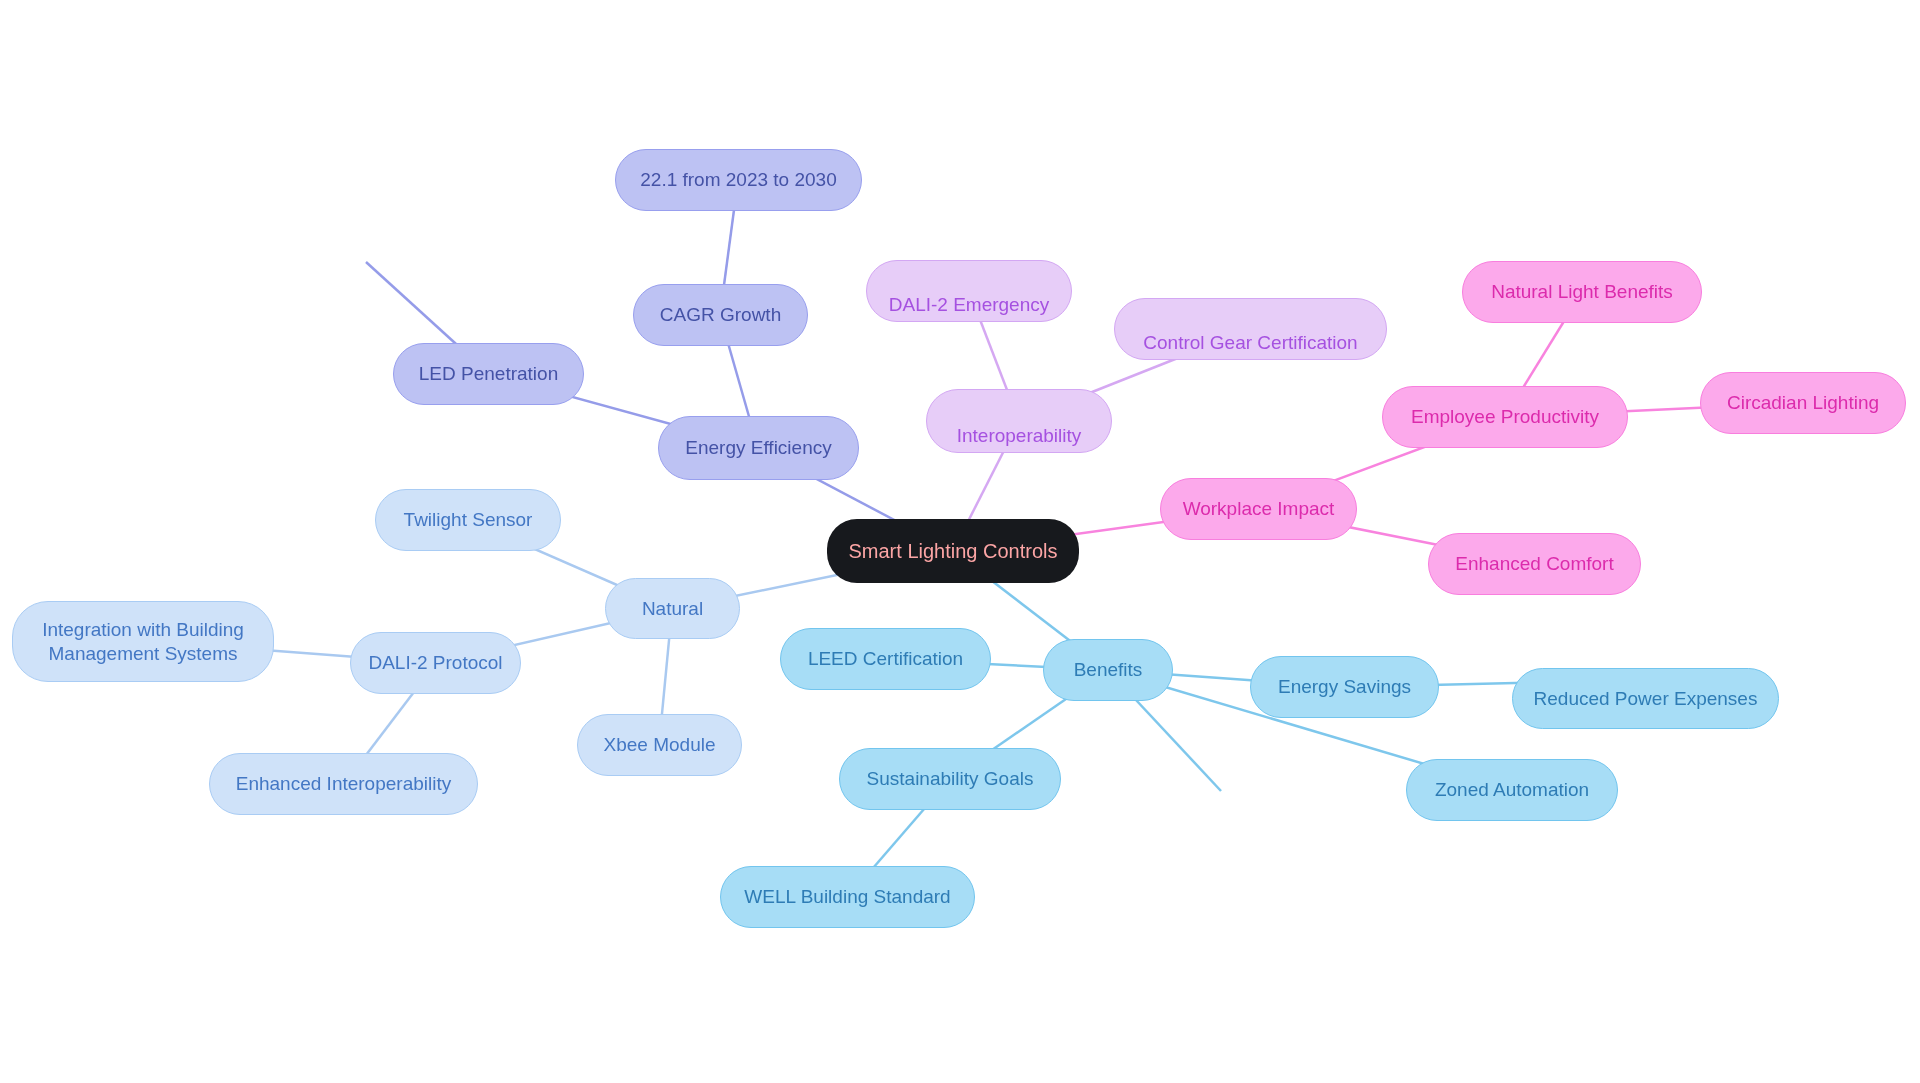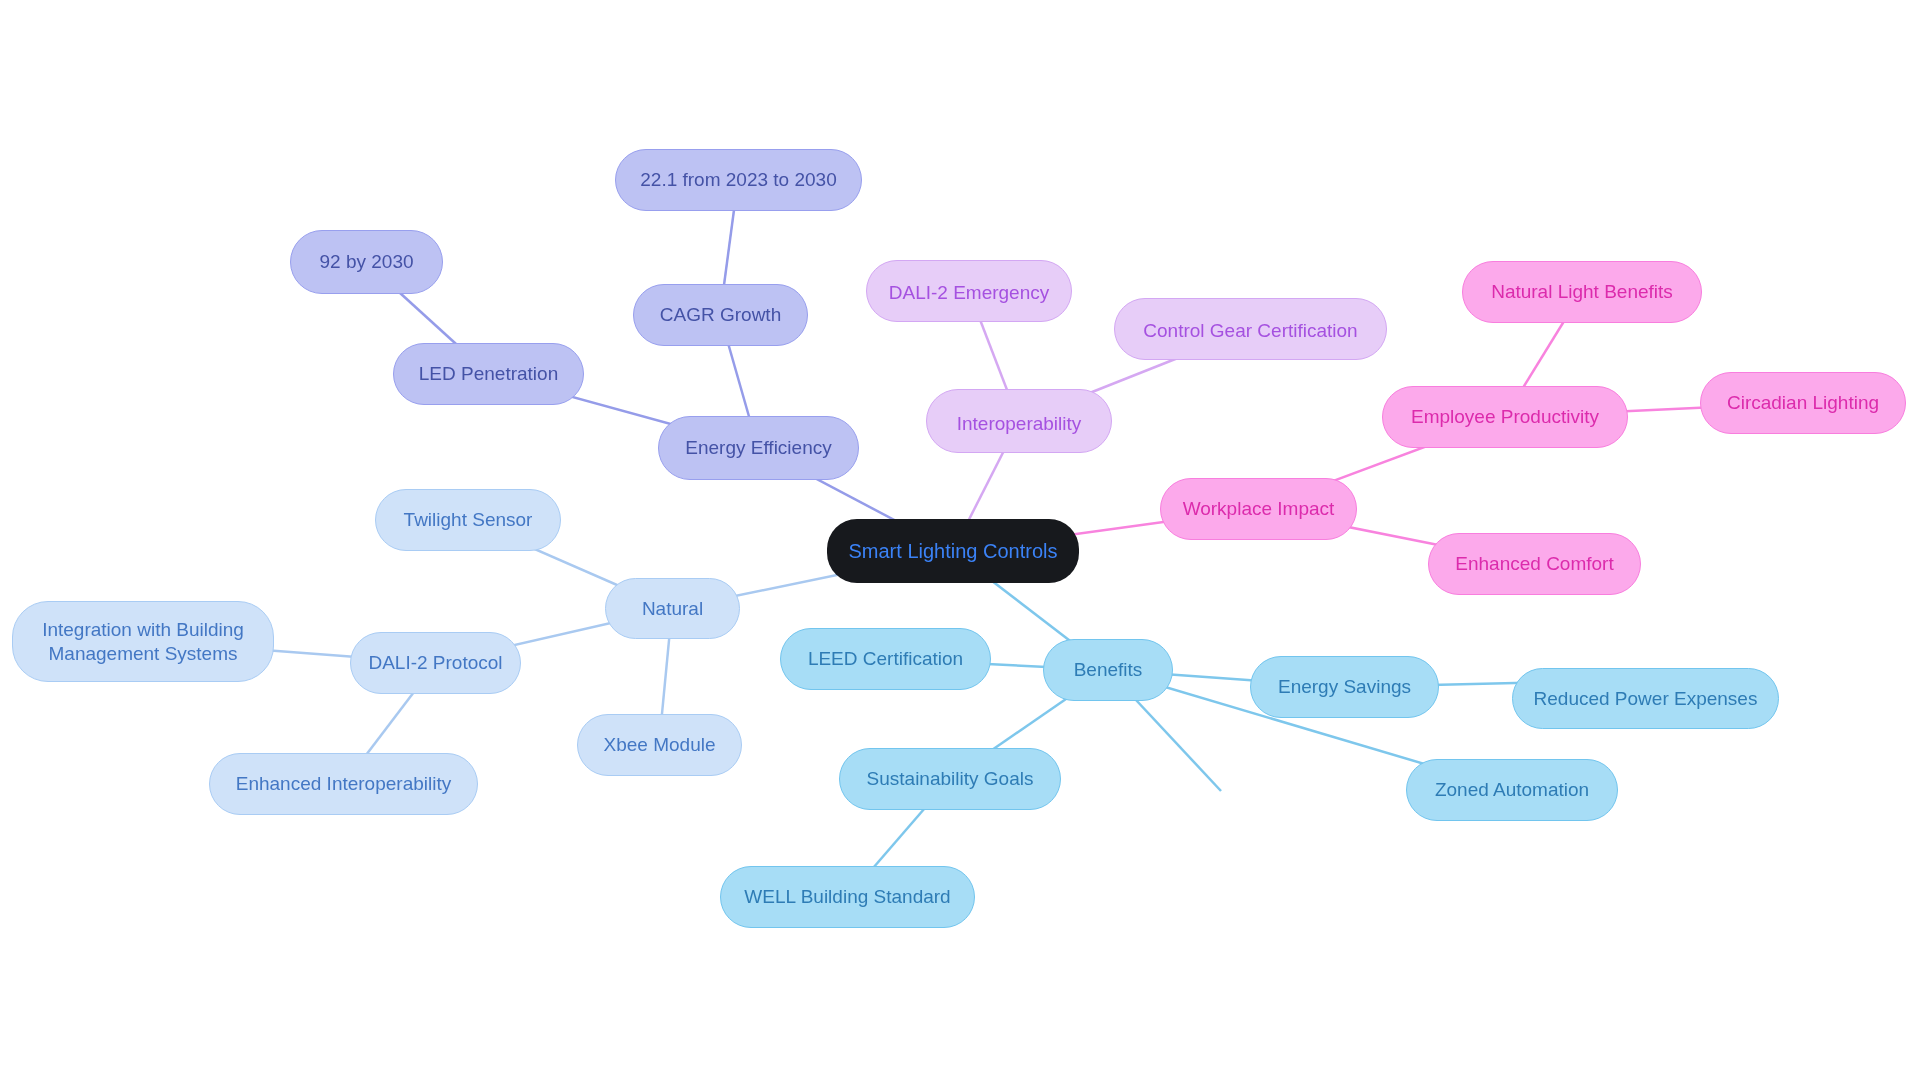--- a/index.html
+++ b/index.html
@@ -20,32 +20,32 @@
     position: absolute;
     display: flex;
     align-items: center;
     justify-content: center;
     text-align: center;
     box-sizing: border-box;
     border-radius: 32px;
     font-size: 19px;
     font-weight: 500;
     line-height: 1.25;
-    padding: 16px 12px;
+    padding: 4px 12px;
     cursor: pointer;
     user-select: none;
   }
   .b-energy    { background:#bdc2f3; border:1.5px solid #989fee; color:#4452a6; }
   .b-interop   { background:#e7cdf8; border:1.5px solid #d3a7f3; color:#a551e0;align-items:flex-end; }
   .b-workplace { background:#fca9eb; border:1.5px solid #f87ede; color:#dc2bac; }
   .b-features  { background:#cfe2f9; border:1.5px solid #a9ccf4; color:#4377c4; }
   .b-benefits  { background:#a7ddf6; border:1.5px solid #72c5ee; color:#2e7cb5; }
   .node-center {
     background:#17191d;
-    color:#3b82f6;
+    color:#fca5a5;
     border:none;
     border-radius:30px;
     font-size:20px;
     font-weight:500;
   }
   .edge-energy    { stroke:#959ce9; }
   .edge-interop   { stroke:#d5a8f2; }
   .edge-workplace { stroke:#f883de; }
   .edge-features  { stroke:#a9c9f0; }
   .edge-benefits  { stroke:#7ec7ec; }
@@ -86,23 +86,20 @@
     <line class="edge-benefits" x1="1108" y1="670" x2="950" y2="779"></line>
     <line class="edge-benefits" x1="950" y1="779" x2="848" y2="897"></line>
     <line class="edge-benefits" x1="1108" y1="670" x2="1345" y2="687"></line>
     <line class="edge-benefits" x1="1345" y1="687" x2="1645" y2="680"></line>
     <line class="edge-benefits" x1="1108" y1="670" x2="1221" y2="791"></line>
     <line class="edge-benefits" x1="1108" y1="670" x2="1512" y2="790"></line>
   </svg>
 
   <div class="node b-energy" style="left:615px;top:149px;width:247px;height:62px">
     <span>22.1 from 2023 to 2030</span>
-  </div>
-  <div class="node b-energy" style="left:290px;top:230px;width:153px;height:64px">
-    <span>92 by 2030</span>
   </div>
   <div class="node b-energy" style="left:633px;top:284px;width:175px;height:62px">
     <span>CAGR Growth</span>
   </div>
   <div class="node b-energy" style="left:393px;top:343px;width:191px;height:62px">
     <span>LED Penetration</span>
   </div>
   <div class="node b-energy" style="left:658px;top:416px;width:201px;height:64px">
     <span>Energy Efficiency</span>
   </div>

